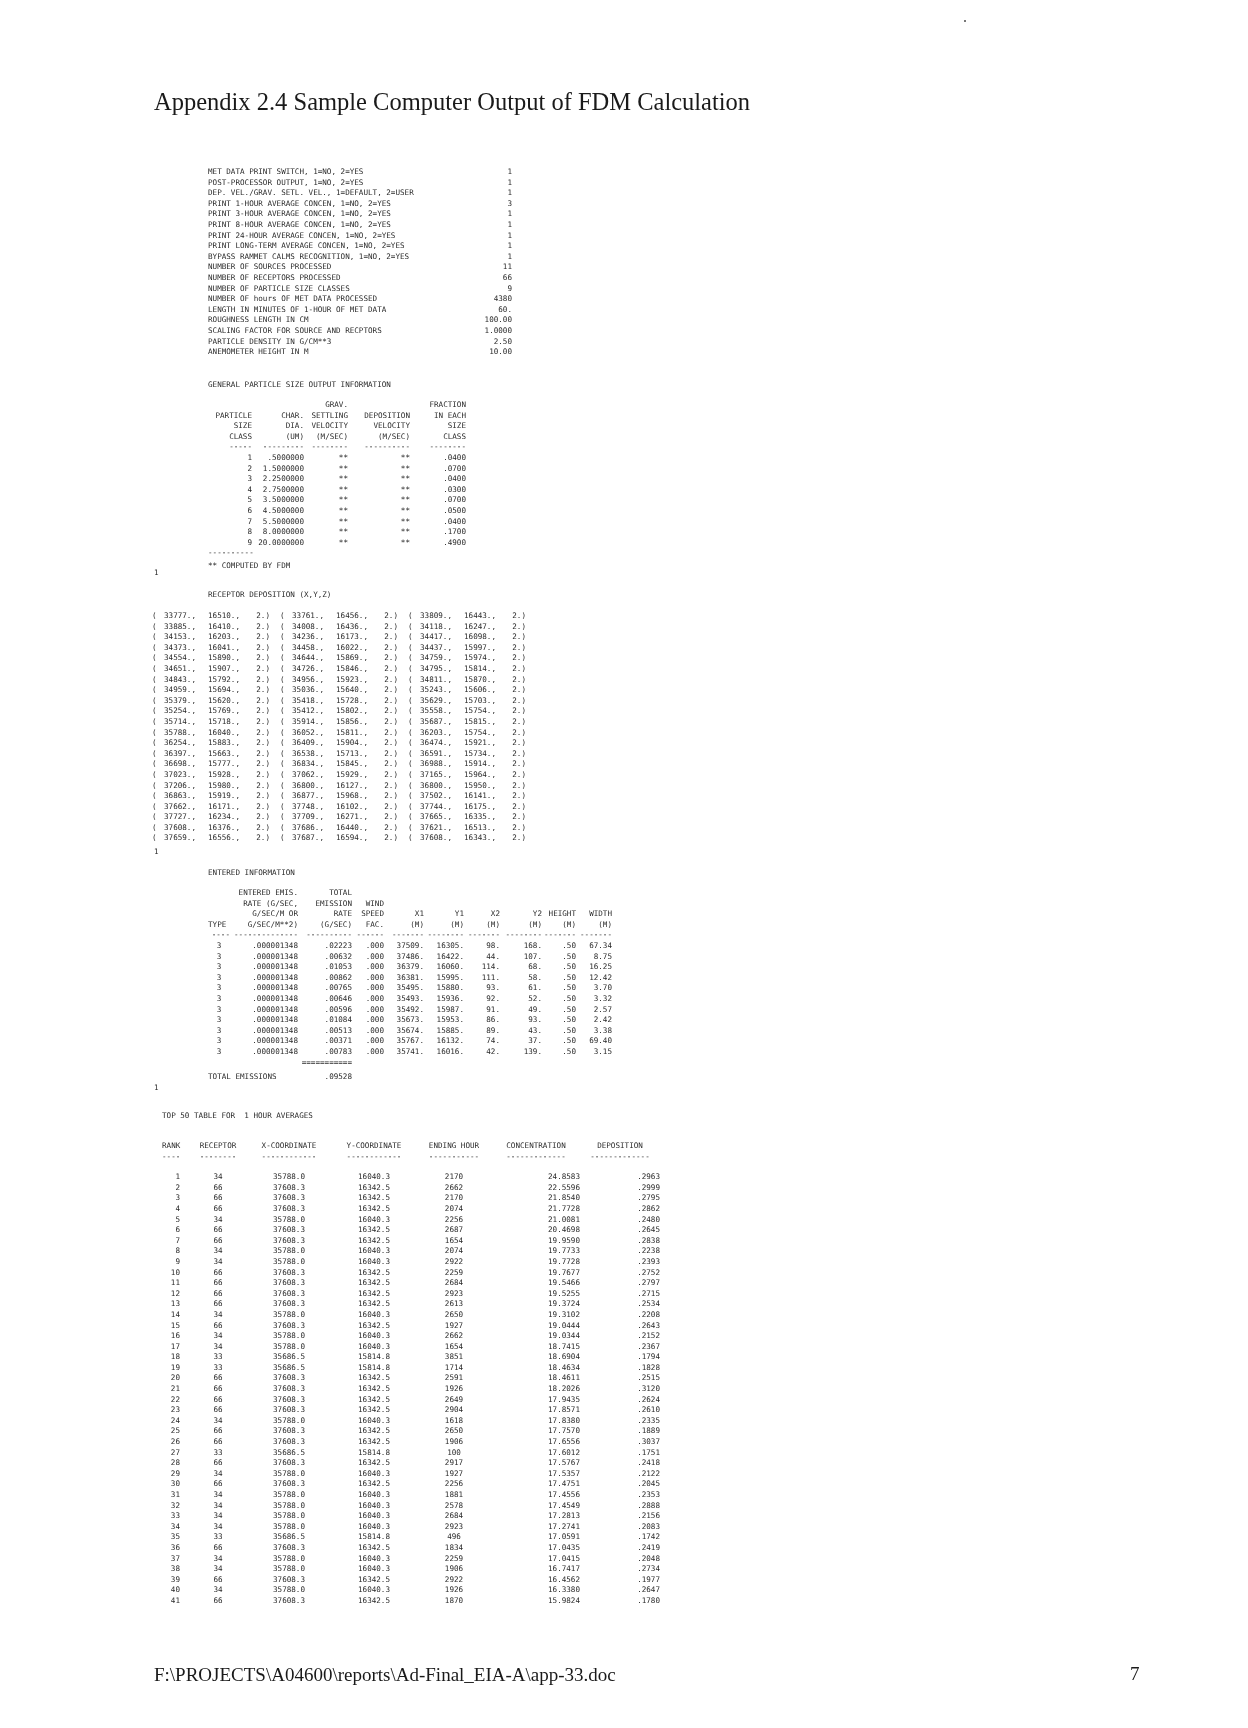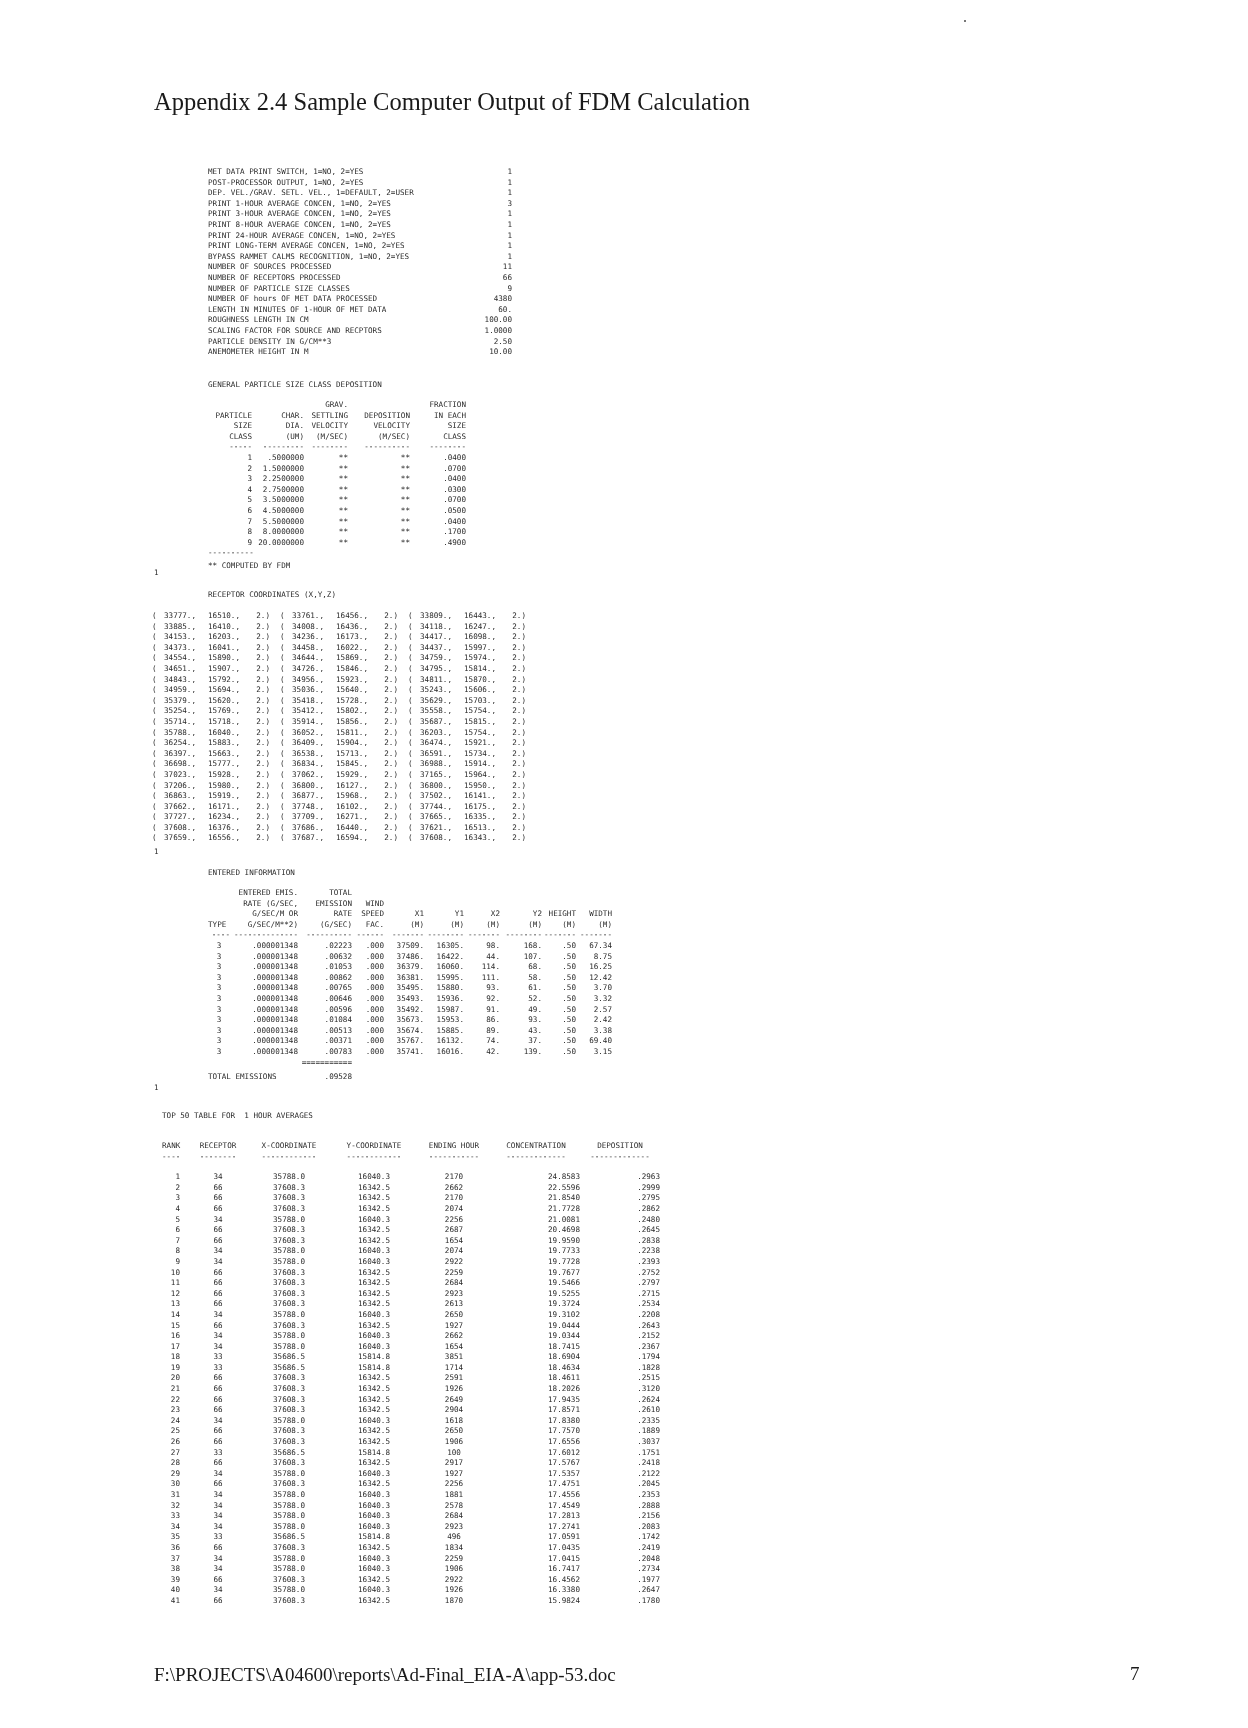--- a/index.html
+++ b/index.html
@@ -19,31 +19,31 @@
 </style>
 </head>
 <body>
 
 <div class="dot-mark"></div>
 
 <div class="page-title">Appendix 2.4  Sample Computer Output of FDM Calculation</div>
 
 <div class="blk mono" id="settings" style="left:208px; top:167px;"><div class="row"><span class="c l" style="width: 244px;">MET DATA PRINT SWITCH, 1=NO, 2=YES</span><span class="c r" style="width: 60px;">1</span></div><div class="row"><span class="c l" style="width: 244px;">POST-PROCESSOR OUTPUT, 1=NO, 2=YES</span><span class="c r" style="width: 60px;">1</span></div><div class="row"><span class="c l" style="width: 244px;">DEP. VEL./GRAV. SETL. VEL., 1=DEFAULT, 2=USER</span><span class="c r" style="width: 60px;">1</span></div><div class="row"><span class="c l" style="width: 244px;">PRINT 1-HOUR AVERAGE CONCEN, 1=NO, 2=YES</span><span class="c r" style="width: 60px;">3</span></div><div class="row"><span class="c l" style="width: 244px;">PRINT 3-HOUR AVERAGE CONCEN, 1=NO, 2=YES</span><span class="c r" style="width: 60px;">1</span></div><div class="row"><span class="c l" style="width: 244px;">PRINT 8-HOUR AVERAGE CONCEN, 1=NO, 2=YES</span><span class="c r" style="width: 60px;">1</span></div><div class="row"><span class="c l" style="width: 244px;">PRINT 24-HOUR AVERAGE CONCEN, 1=NO, 2=YES</span><span class="c r" style="width: 60px;">1</span></div><div class="row"><span class="c l" style="width: 244px;">PRINT LONG-TERM AVERAGE CONCEN, 1=NO, 2=YES</span><span class="c r" style="width: 60px;">1</span></div><div class="row"><span class="c l" style="width: 244px;">BYPASS RAMMET CALMS RECOGNITION, 1=NO, 2=YES</span><span class="c r" style="width: 60px;">1</span></div><div class="row"><span class="c l" style="width: 244px;">NUMBER OF SOURCES PROCESSED</span><span class="c r" style="width: 60px;">11</span></div><div class="row"><span class="c l" style="width: 244px;">NUMBER OF RECEPTORS PROCESSED</span><span class="c r" style="width: 60px;">66</span></div><div class="row"><span class="c l" style="width: 244px;">NUMBER OF PARTICLE SIZE CLASSES</span><span class="c r" style="width: 60px;">9</span></div><div class="row"><span class="c l" style="width: 244px;">NUMBER OF hours OF MET DATA PROCESSED</span><span class="c r" style="width: 60px;">4380</span></div><div class="row"><span class="c l" style="width: 244px;">LENGTH IN MINUTES OF 1-HOUR OF MET DATA</span><span class="c r" style="width: 60px;">60.</span></div><div class="row"><span class="c l" style="width: 244px;">ROUGHNESS LENGTH IN CM</span><span class="c r" style="width: 60px;">100.00</span></div><div class="row"><span class="c l" style="width: 244px;">SCALING FACTOR FOR SOURCE AND RECPTORS</span><span class="c r" style="width: 60px;">1.0000</span></div><div class="row"><span class="c l" style="width: 244px;">PARTICLE DENSITY IN G/CM**3</span><span class="c r" style="width: 60px;">2.50</span></div><div class="row"><span class="c l" style="width: 244px;">ANEMOMETER HEIGHT IN M</span><span class="c r" style="width: 60px;">10.00</span></div></div>
 
-<div class="blk mono" style="left:208px; top:380px;">GENERAL PARTICLE SIZE CLASS DEPOSITION</div>
+<div class="blk mono" style="left:208px; top:380px;">GENERAL PARTICLE SIZE OUTPUT INFORMATION</div>
 <div class="blk mono" id="particle" style="left:208px; top:400px;"><div class="row"><span class="c r" style="width: 44px;"></span><span class="c r" style="width: 52px;"></span><span class="c r" style="width: 44px;">GRAV.</span><span class="c r" style="width: 62px;"></span><span class="c r" style="width: 56px;">FRACTION</span></div><div class="row"><span class="c r" style="width: 44px;">PARTICLE</span><span class="c r" style="width: 52px;">CHAR.</span><span class="c r" style="width: 44px;">SETTLING</span><span class="c r" style="width: 62px;">DEPOSITION</span><span class="c r" style="width: 56px;">IN EACH</span></div><div class="row"><span class="c r" style="width: 44px;">SIZE</span><span class="c r" style="width: 52px;">DIA.</span><span class="c r" style="width: 44px;">VELOCITY</span><span class="c r" style="width: 62px;">VELOCITY</span><span class="c r" style="width: 56px;">SIZE</span></div><div class="row"><span class="c r" style="width: 44px;">CLASS</span><span class="c r" style="width: 52px;">(UM)</span><span class="c r" style="width: 44px;">(M/SEC)</span><span class="c r" style="width: 62px;">(M/SEC)</span><span class="c r" style="width: 56px;">CLASS</span></div><div class="row"><span class="c r" style="width: 44px;">-----</span><span class="c r" style="width: 52px;">---------</span><span class="c r" style="width: 44px;">--------</span><span class="c r" style="width: 62px;">----------</span><span class="c r" style="width: 56px;">--------</span></div><div class="row"><span class="c r" style="width: 44px;">1</span><span class="c r" style="width: 52px;">.5000000</span><span class="c r" style="width: 44px;">**</span><span class="c r" style="width: 62px;">**</span><span class="c r" style="width: 56px;">.0400</span></div><div class="row"><span class="c r" style="width: 44px;">2</span><span class="c r" style="width: 52px;">1.5000000</span><span class="c r" style="width: 44px;">**</span><span class="c r" style="width: 62px;">**</span><span class="c r" style="width: 56px;">.0700</span></div><div class="row"><span class="c r" style="width: 44px;">3</span><span class="c r" style="width: 52px;">2.2500000</span><span class="c r" style="width: 44px;">**</span><span class="c r" style="width: 62px;">**</span><span class="c r" style="width: 56px;">.0400</span></div><div class="row"><span class="c r" style="width: 44px;">4</span><span class="c r" style="width: 52px;">2.7500000</span><span class="c r" style="width: 44px;">**</span><span class="c r" style="width: 62px;">**</span><span class="c r" style="width: 56px;">.0300</span></div><div class="row"><span class="c r" style="width: 44px;">5</span><span class="c r" style="width: 52px;">3.5000000</span><span class="c r" style="width: 44px;">**</span><span class="c r" style="width: 62px;">**</span><span class="c r" style="width: 56px;">.0700</span></div><div class="row"><span class="c r" style="width: 44px;">6</span><span class="c r" style="width: 52px;">4.5000000</span><span class="c r" style="width: 44px;">**</span><span class="c r" style="width: 62px;">**</span><span class="c r" style="width: 56px;">.0500</span></div><div class="row"><span class="c r" style="width: 44px;">7</span><span class="c r" style="width: 52px;">5.5000000</span><span class="c r" style="width: 44px;">**</span><span class="c r" style="width: 62px;">**</span><span class="c r" style="width: 56px;">.0400</span></div><div class="row"><span class="c r" style="width: 44px;">8</span><span class="c r" style="width: 52px;">8.0000000</span><span class="c r" style="width: 44px;">**</span><span class="c r" style="width: 62px;">**</span><span class="c r" style="width: 56px;">.1700</span></div><div class="row"><span class="c r" style="width: 44px;">9</span><span class="c r" style="width: 52px;">20.0000000</span><span class="c r" style="width: 44px;">**</span><span class="c r" style="width: 62px;">**</span><span class="c r" style="width: 56px;">.4900</span></div><div>----------</div><div style="margin-top: 2px;">** COMPUTED BY FDM</div></div>
 
 <div class="side-one" style="left:154px; top:568px;">1</div>
 
-<div class="blk mono" style="left:208px; top:590px;">RECEPTOR COORDINATES (X,Y,Z)</div>
+<div class="blk mono" style="left:208px; top:590px;">RECEPTOR DEPOSITION (X,Y,Z)</div>
 <div class="blk mono" id="receptors" style="left:152px; top:611px;"><div class="row"><span class="c l" style="width: 8px;">(</span><span class="c r" style="width: 36px;">33777.,</span><span class="c r" style="width: 44px;">16510.,</span><span class="c r" style="width: 30px; margin-right: 10px;">2.)</span><span class="c l" style="width: 8px;">(</span><span class="c r" style="width: 36px;">33761.,</span><span class="c r" style="width: 44px;">16456.,</span><span class="c r" style="width: 30px; margin-right: 10px;">2.)</span><span class="c l" style="width: 8px;">(</span><span class="c r" style="width: 36px;">33809.,</span><span class="c r" style="width: 44px;">16443.,</span><span class="c r" style="width: 30px; margin-right: 10px;">2.)</span></div><div class="row"><span class="c l" style="width: 8px;">(</span><span class="c r" style="width: 36px;">33885.,</span><span class="c r" style="width: 44px;">16410.,</span><span class="c r" style="width: 30px; margin-right: 10px;">2.)</span><span class="c l" style="width: 8px;">(</span><span class="c r" style="width: 36px;">34008.,</span><span class="c r" style="width: 44px;">16436.,</span><span class="c r" style="width: 30px; margin-right: 10px;">2.)</span><span class="c l" style="width: 8px;">(</span><span class="c r" style="width: 36px;">34118.,</span><span class="c r" style="width: 44px;">16247.,</span><span class="c r" style="width: 30px; margin-right: 10px;">2.)</span></div><div class="row"><span class="c l" style="width: 8px;">(</span><span class="c r" style="width: 36px;">34153.,</span><span class="c r" style="width: 44px;">16203.,</span><span class="c r" style="width: 30px; margin-right: 10px;">2.)</span><span class="c l" style="width: 8px;">(</span><span class="c r" style="width: 36px;">34236.,</span><span class="c r" style="width: 44px;">16173.,</span><span class="c r" style="width: 30px; margin-right: 10px;">2.)</span><span class="c l" style="width: 8px;">(</span><span class="c r" style="width: 36px;">34417.,</span><span class="c r" style="width: 44px;">16098.,</span><span class="c r" style="width: 30px; margin-right: 10px;">2.)</span></div><div class="row"><span class="c l" style="width: 8px;">(</span><span class="c r" style="width: 36px;">34373.,</span><span class="c r" style="width: 44px;">16041.,</span><span class="c r" style="width: 30px; margin-right: 10px;">2.)</span><span class="c l" style="width: 8px;">(</span><span class="c r" style="width: 36px;">34458.,</span><span class="c r" style="width: 44px;">16022.,</span><span class="c r" style="width: 30px; margin-right: 10px;">2.)</span><span class="c l" style="width: 8px;">(</span><span class="c r" style="width: 36px;">34437.,</span><span class="c r" style="width: 44px;">15997.,</span><span class="c r" style="width: 30px; margin-right: 10px;">2.)</span></div><div class="row"><span class="c l" style="width: 8px;">(</span><span class="c r" style="width: 36px;">34554.,</span><span class="c r" style="width: 44px;">15890.,</span><span class="c r" style="width: 30px; margin-right: 10px;">2.)</span><span class="c l" style="width: 8px;">(</span><span class="c r" style="width: 36px;">34644.,</span><span class="c r" style="width: 44px;">15869.,</span><span class="c r" style="width: 30px; margin-right: 10px;">2.)</span><span class="c l" style="width: 8px;">(</span><span class="c r" style="width: 36px;">34759.,</span><span class="c r" style="width: 44px;">15974.,</span><span class="c r" style="width: 30px; margin-right: 10px;">2.)</span></div><div class="row"><span class="c l" style="width: 8px;">(</span><span class="c r" style="width: 36px;">34651.,</span><span class="c r" style="width: 44px;">15907.,</span><span class="c r" style="width: 30px; margin-right: 10px;">2.)</span><span class="c l" style="width: 8px;">(</span><span class="c r" style="width: 36px;">34726.,</span><span class="c r" style="width: 44px;">15846.,</span><span class="c r" style="width: 30px; margin-right: 10px;">2.)</span><span class="c l" style="width: 8px;">(</span><span class="c r" style="width: 36px;">34795.,</span><span class="c r" style="width: 44px;">15814.,</span><span class="c r" style="width: 30px; margin-right: 10px;">2.)</span></div><div class="row"><span class="c l" style="width: 8px;">(</span><span class="c r" style="width: 36px;">34843.,</span><span class="c r" style="width: 44px;">15792.,</span><span class="c r" style="width: 30px; margin-right: 10px;">2.)</span><span class="c l" style="width: 8px;">(</span><span class="c r" style="width: 36px;">34956.,</span><span class="c r" style="width: 44px;">15923.,</span><span class="c r" style="width: 30px; margin-right: 10px;">2.)</span><span class="c l" style="width: 8px;">(</span><span class="c r" style="width: 36px;">34811.,</span><span class="c r" style="width: 44px;">15870.,</span><span class="c r" style="width: 30px; margin-right: 10px;">2.)</span></div><div class="row"><span class="c l" style="width: 8px;">(</span><span class="c r" style="width: 36px;">34959.,</span><span class="c r" style="width: 44px;">15694.,</span><span class="c r" style="width: 30px; margin-right: 10px;">2.)</span><span class="c l" style="width: 8px;">(</span><span class="c r" style="width: 36px;">35036.,</span><span class="c r" style="width: 44px;">15640.,</span><span class="c r" style="width: 30px; margin-right: 10px;">2.)</span><span class="c l" style="width: 8px;">(</span><span class="c r" style="width: 36px;">35243.,</span><span class="c r" style="width: 44px;">15606.,</span><span class="c r" style="width: 30px; margin-right: 10px;">2.)</span></div><div class="row"><span class="c l" style="width: 8px;">(</span><span class="c r" style="width: 36px;">35379.,</span><span class="c r" style="width: 44px;">15620.,</span><span class="c r" style="width: 30px; margin-right: 10px;">2.)</span><span class="c l" style="width: 8px;">(</span><span class="c r" style="width: 36px;">35418.,</span><span class="c r" style="width: 44px;">15728.,</span><span class="c r" style="width: 30px; margin-right: 10px;">2.)</span><span class="c l" style="width: 8px;">(</span><span class="c r" style="width: 36px;">35629.,</span><span class="c r" style="width: 44px;">15703.,</span><span class="c r" style="width: 30px; margin-right: 10px;">2.)</span></div><div class="row"><span class="c l" style="width: 8px;">(</span><span class="c r" style="width: 36px;">35254.,</span><span class="c r" style="width: 44px;">15769.,</span><span class="c r" style="width: 30px; margin-right: 10px;">2.)</span><span class="c l" style="width: 8px;">(</span><span class="c r" style="width: 36px;">35412.,</span><span class="c r" style="width: 44px;">15802.,</span><span class="c r" style="width: 30px; margin-right: 10px;">2.)</span><span class="c l" style="width: 8px;">(</span><span class="c r" style="width: 36px;">35558.,</span><span class="c r" style="width: 44px;">15754.,</span><span class="c r" style="width: 30px; margin-right: 10px;">2.)</span></div><div class="row"><span class="c l" style="width: 8px;">(</span><span class="c r" style="width: 36px;">35714.,</span><span class="c r" style="width: 44px;">15718.,</span><span class="c r" style="width: 30px; margin-right: 10px;">2.)</span><span class="c l" style="width: 8px;">(</span><span class="c r" style="width: 36px;">35914.,</span><span class="c r" style="width: 44px;">15856.,</span><span class="c r" style="width: 30px; margin-right: 10px;">2.)</span><span class="c l" style="width: 8px;">(</span><span class="c r" style="width: 36px;">35687.,</span><span class="c r" style="width: 44px;">15815.,</span><span class="c r" style="width: 30px; margin-right: 10px;">2.)</span></div><div class="row"><span class="c l" style="width: 8px;">(</span><span class="c r" style="width: 36px;">35788.,</span><span class="c r" style="width: 44px;">16040.,</span><span class="c r" style="width: 30px; margin-right: 10px;">2.)</span><span class="c l" style="width: 8px;">(</span><span class="c r" style="width: 36px;">36052.,</span><span class="c r" style="width: 44px;">15811.,</span><span class="c r" style="width: 30px; margin-right: 10px;">2.)</span><span class="c l" style="width: 8px;">(</span><span class="c r" style="width: 36px;">36203.,</span><span class="c r" style="width: 44px;">15754.,</span><span class="c r" style="width: 30px; margin-right: 10px;">2.)</span></div><div class="row"><span class="c l" style="width: 8px;">(</span><span class="c r" style="width: 36px;">36254.,</span><span class="c r" style="width: 44px;">15883.,</span><span class="c r" style="width: 30px; margin-right: 10px;">2.)</span><span class="c l" style="width: 8px;">(</span><span class="c r" style="width: 36px;">36409.,</span><span class="c r" style="width: 44px;">15904.,</span><span class="c r" style="width: 30px; margin-right: 10px;">2.)</span><span class="c l" style="width: 8px;">(</span><span class="c r" style="width: 36px;">36474.,</span><span class="c r" style="width: 44px;">15921.,</span><span class="c r" style="width: 30px; margin-right: 10px;">2.)</span></div><div class="row"><span class="c l" style="width: 8px;">(</span><span class="c r" style="width: 36px;">36397.,</span><span class="c r" style="width: 44px;">15663.,</span><span class="c r" style="width: 30px; margin-right: 10px;">2.)</span><span class="c l" style="width: 8px;">(</span><span class="c r" style="width: 36px;">36538.,</span><span class="c r" style="width: 44px;">15713.,</span><span class="c r" style="width: 30px; margin-right: 10px;">2.)</span><span class="c l" style="width: 8px;">(</span><span class="c r" style="width: 36px;">36591.,</span><span class="c r" style="width: 44px;">15734.,</span><span class="c r" style="width: 30px; margin-right: 10px;">2.)</span></div><div class="row"><span class="c l" style="width: 8px;">(</span><span class="c r" style="width: 36px;">36698.,</span><span class="c r" style="width: 44px;">15777.,</span><span class="c r" style="width: 30px; margin-right: 10px;">2.)</span><span class="c l" style="width: 8px;">(</span><span class="c r" style="width: 36px;">36834.,</span><span class="c r" style="width: 44px;">15845.,</span><span class="c r" style="width: 30px; margin-right: 10px;">2.)</span><span class="c l" style="width: 8px;">(</span><span class="c r" style="width: 36px;">36988.,</span><span class="c r" style="width: 44px;">15914.,</span><span class="c r" style="width: 30px; margin-right: 10px;">2.)</span></div><div class="row"><span class="c l" style="width: 8px;">(</span><span class="c r" style="width: 36px;">37023.,</span><span class="c r" style="width: 44px;">15928.,</span><span class="c r" style="width: 30px; margin-right: 10px;">2.)</span><span class="c l" style="width: 8px;">(</span><span class="c r" style="width: 36px;">37062.,</span><span class="c r" style="width: 44px;">15929.,</span><span class="c r" style="width: 30px; margin-right: 10px;">2.)</span><span class="c l" style="width: 8px;">(</span><span class="c r" style="width: 36px;">37165.,</span><span class="c r" style="width: 44px;">15964.,</span><span class="c r" style="width: 30px; margin-right: 10px;">2.)</span></div><div class="row"><span class="c l" style="width: 8px;">(</span><span class="c r" style="width: 36px;">37206.,</span><span class="c r" style="width: 44px;">15980.,</span><span class="c r" style="width: 30px; margin-right: 10px;">2.)</span><span class="c l" style="width: 8px;">(</span><span class="c r" style="width: 36px;">36800.,</span><span class="c r" style="width: 44px;">16127.,</span><span class="c r" style="width: 30px; margin-right: 10px;">2.)</span><span class="c l" style="width: 8px;">(</span><span class="c r" style="width: 36px;">36800.,</span><span class="c r" style="width: 44px;">15950.,</span><span class="c r" style="width: 30px; margin-right: 10px;">2.)</span></div><div class="row"><span class="c l" style="width: 8px;">(</span><span class="c r" style="width: 36px;">36863.,</span><span class="c r" style="width: 44px;">15919.,</span><span class="c r" style="width: 30px; margin-right: 10px;">2.)</span><span class="c l" style="width: 8px;">(</span><span class="c r" style="width: 36px;">36877.,</span><span class="c r" style="width: 44px;">15968.,</span><span class="c r" style="width: 30px; margin-right: 10px;">2.)</span><span class="c l" style="width: 8px;">(</span><span class="c r" style="width: 36px;">37502.,</span><span class="c r" style="width: 44px;">16141.,</span><span class="c r" style="width: 30px; margin-right: 10px;">2.)</span></div><div class="row"><span class="c l" style="width: 8px;">(</span><span class="c r" style="width: 36px;">37662.,</span><span class="c r" style="width: 44px;">16171.,</span><span class="c r" style="width: 30px; margin-right: 10px;">2.)</span><span class="c l" style="width: 8px;">(</span><span class="c r" style="width: 36px;">37748.,</span><span class="c r" style="width: 44px;">16102.,</span><span class="c r" style="width: 30px; margin-right: 10px;">2.)</span><span class="c l" style="width: 8px;">(</span><span class="c r" style="width: 36px;">37744.,</span><span class="c r" style="width: 44px;">16175.,</span><span class="c r" style="width: 30px; margin-right: 10px;">2.)</span></div><div class="row"><span class="c l" style="width: 8px;">(</span><span class="c r" style="width: 36px;">37727.,</span><span class="c r" style="width: 44px;">16234.,</span><span class="c r" style="width: 30px; margin-right: 10px;">2.)</span><span class="c l" style="width: 8px;">(</span><span class="c r" style="width: 36px;">37709.,</span><span class="c r" style="width: 44px;">16271.,</span><span class="c r" style="width: 30px; margin-right: 10px;">2.)</span><span class="c l" style="width: 8px;">(</span><span class="c r" style="width: 36px;">37665.,</span><span class="c r" style="width: 44px;">16335.,</span><span class="c r" style="width: 30px; margin-right: 10px;">2.)</span></div><div class="row"><span class="c l" style="width: 8px;">(</span><span class="c r" style="width: 36px;">37608.,</span><span class="c r" style="width: 44px;">16376.,</span><span class="c r" style="width: 30px; margin-right: 10px;">2.)</span><span class="c l" style="width: 8px;">(</span><span class="c r" style="width: 36px;">37686.,</span><span class="c r" style="width: 44px;">16440.,</span><span class="c r" style="width: 30px; margin-right: 10px;">2.)</span><span class="c l" style="width: 8px;">(</span><span class="c r" style="width: 36px;">37621.,</span><span class="c r" style="width: 44px;">16513.,</span><span class="c r" style="width: 30px; margin-right: 10px;">2.)</span></div><div class="row"><span class="c l" style="width: 8px;">(</span><span class="c r" style="width: 36px;">37659.,</span><span class="c r" style="width: 44px;">16556.,</span><span class="c r" style="width: 30px; margin-right: 10px;">2.)</span><span class="c l" style="width: 8px;">(</span><span class="c r" style="width: 36px;">37687.,</span><span class="c r" style="width: 44px;">16594.,</span><span class="c r" style="width: 30px; margin-right: 10px;">2.)</span><span class="c l" style="width: 8px;">(</span><span class="c r" style="width: 36px;">37608.,</span><span class="c r" style="width: 44px;">16343.,</span><span class="c r" style="width: 30px; margin-right: 10px;">2.)</span></div></div>
 <div class="side-one" style="left:154px; top:847px;">1</div>
 
 <div class="blk mono" style="left:208px; top:868px;">ENTERED INFORMATION</div>
 <div class="blk mono" id="sources" style="left:208px; top:888px;"><div class="row"><span class="c r" style="width: 22px;"></span><span class="c r" style="width: 68px;">ENTERED EMIS.</span><span class="c r" style="width: 54px;">TOTAL</span><span class="c r" style="width: 32px;"></span><span class="c r" style="width: 40px;"></span><span class="c r" style="width: 40px;"></span><span class="c r" style="width: 36px;"></span><span class="c r" style="width: 42px;"></span><span class="c r" style="width: 34px;"></span><span class="c r" style="width: 36px;"></span></div><div class="row"><span class="c r" style="width: 22px;"></span><span class="c r" style="width: 68px;">RATE (G/SEC,</span><span class="c r" style="width: 54px;">EMISSION</span><span class="c r" style="width: 32px;">WIND</span><span class="c r" style="width: 40px;"></span><span class="c r" style="width: 40px;"></span><span class="c r" style="width: 36px;"></span><span class="c r" style="width: 42px;"></span><span class="c r" style="width: 34px;"></span><span class="c r" style="width: 36px;"></span></div><div class="row"><span class="c r" style="width: 22px;"></span><span class="c r" style="width: 68px;">G/SEC/M OR</span><span class="c r" style="width: 54px;">RATE</span><span class="c r" style="width: 32px;">SPEED</span><span class="c r" style="width: 40px;">X1</span><span class="c r" style="width: 40px;">Y1</span><span class="c r" style="width: 36px;">X2</span><span class="c r" style="width: 42px;">Y2</span><span class="c r" style="width: 34px;">HEIGHT</span><span class="c r" style="width: 36px;">WIDTH</span></div><div class="row"><span class="c l" style="width: 22px;">TYPE</span><span class="c r" style="width: 68px;">G/SEC/M**2)</span><span class="c r" style="width: 54px;">(G/SEC)</span><span class="c r" style="width: 32px;">FAC.</span><span class="c r" style="width: 40px;">(M)</span><span class="c r" style="width: 40px;">(M)</span><span class="c r" style="width: 36px;">(M)</span><span class="c r" style="width: 42px;">(M)</span><span class="c r" style="width: 34px;">(M)</span><span class="c r" style="width: 36px;">(M)</span></div><div class="row"><span class="c r" style="width: 22px;">----</span><span class="c r" style="width: 68px;">--------------</span><span class="c r" style="width: 54px;">----------</span><span class="c r" style="width: 32px;">------</span><span class="c r" style="width: 40px;">-------</span><span class="c r" style="width: 40px;">--------</span><span class="c r" style="width: 36px;">-------</span><span class="c r" style="width: 42px;">--------</span><span class="c r" style="width: 34px;">-------</span><span class="c r" style="width: 36px;">-------</span></div><div class="row"><span class="c ctr" style="width: 22px;">3</span><span class="c r" style="width: 68px;">.000001348</span><span class="c r" style="width: 54px;">.02223</span><span class="c r" style="width: 32px;">.000</span><span class="c r" style="width: 40px;">37509.</span><span class="c r" style="width: 40px;">16305.</span><span class="c r" style="width: 36px;">98.</span><span class="c r" style="width: 42px;">168.</span><span class="c r" style="width: 34px;">.50</span><span class="c r" style="width: 36px;">67.34</span></div><div class="row"><span class="c ctr" style="width: 22px;">3</span><span class="c r" style="width: 68px;">.000001348</span><span class="c r" style="width: 54px;">.00632</span><span class="c r" style="width: 32px;">.000</span><span class="c r" style="width: 40px;">37486.</span><span class="c r" style="width: 40px;">16422.</span><span class="c r" style="width: 36px;">44.</span><span class="c r" style="width: 42px;">107.</span><span class="c r" style="width: 34px;">.50</span><span class="c r" style="width: 36px;">8.75</span></div><div class="row"><span class="c ctr" style="width: 22px;">3</span><span class="c r" style="width: 68px;">.000001348</span><span class="c r" style="width: 54px;">.01053</span><span class="c r" style="width: 32px;">.000</span><span class="c r" style="width: 40px;">36379.</span><span class="c r" style="width: 40px;">16060.</span><span class="c r" style="width: 36px;">114.</span><span class="c r" style="width: 42px;">68.</span><span class="c r" style="width: 34px;">.50</span><span class="c r" style="width: 36px;">16.25</span></div><div class="row"><span class="c ctr" style="width: 22px;">3</span><span class="c r" style="width: 68px;">.000001348</span><span class="c r" style="width: 54px;">.00862</span><span class="c r" style="width: 32px;">.000</span><span class="c r" style="width: 40px;">36381.</span><span class="c r" style="width: 40px;">15995.</span><span class="c r" style="width: 36px;">111.</span><span class="c r" style="width: 42px;">58.</span><span class="c r" style="width: 34px;">.50</span><span class="c r" style="width: 36px;">12.42</span></div><div class="row"><span class="c ctr" style="width: 22px;">3</span><span class="c r" style="width: 68px;">.000001348</span><span class="c r" style="width: 54px;">.00765</span><span class="c r" style="width: 32px;">.000</span><span class="c r" style="width: 40px;">35495.</span><span class="c r" style="width: 40px;">15880.</span><span class="c r" style="width: 36px;">93.</span><span class="c r" style="width: 42px;">61.</span><span class="c r" style="width: 34px;">.50</span><span class="c r" style="width: 36px;">3.70</span></div><div class="row"><span class="c ctr" style="width: 22px;">3</span><span class="c r" style="width: 68px;">.000001348</span><span class="c r" style="width: 54px;">.00646</span><span class="c r" style="width: 32px;">.000</span><span class="c r" style="width: 40px;">35493.</span><span class="c r" style="width: 40px;">15936.</span><span class="c r" style="width: 36px;">92.</span><span class="c r" style="width: 42px;">52.</span><span class="c r" style="width: 34px;">.50</span><span class="c r" style="width: 36px;">3.32</span></div><div class="row"><span class="c ctr" style="width: 22px;">3</span><span class="c r" style="width: 68px;">.000001348</span><span class="c r" style="width: 54px;">.00596</span><span class="c r" style="width: 32px;">.000</span><span class="c r" style="width: 40px;">35492.</span><span class="c r" style="width: 40px;">15987.</span><span class="c r" style="width: 36px;">91.</span><span class="c r" style="width: 42px;">49.</span><span class="c r" style="width: 34px;">.50</span><span class="c r" style="width: 36px;">2.57</span></div><div class="row"><span class="c ctr" style="width: 22px;">3</span><span class="c r" style="width: 68px;">.000001348</span><span class="c r" style="width: 54px;">.01084</span><span class="c r" style="width: 32px;">.000</span><span class="c r" style="width: 40px;">35673.</span><span class="c r" style="width: 40px;">15953.</span><span class="c r" style="width: 36px;">86.</span><span class="c r" style="width: 42px;">93.</span><span class="c r" style="width: 34px;">.50</span><span class="c r" style="width: 36px;">2.42</span></div><div class="row"><span class="c ctr" style="width: 22px;">3</span><span class="c r" style="width: 68px;">.000001348</span><span class="c r" style="width: 54px;">.00513</span><span class="c r" style="width: 32px;">.000</span><span class="c r" style="width: 40px;">35674.</span><span class="c r" style="width: 40px;">15885.</span><span class="c r" style="width: 36px;">89.</span><span class="c r" style="width: 42px;">43.</span><span class="c r" style="width: 34px;">.50</span><span class="c r" style="width: 36px;">3.38</span></div><div class="row"><span class="c ctr" style="width: 22px;">3</span><span class="c r" style="width: 68px;">.000001348</span><span class="c r" style="width: 54px;">.00371</span><span class="c r" style="width: 32px;">.000</span><span class="c r" style="width: 40px;">35767.</span><span class="c r" style="width: 40px;">16132.</span><span class="c r" style="width: 36px;">74.</span><span class="c r" style="width: 42px;">37.</span><span class="c r" style="width: 34px;">.50</span><span class="c r" style="width: 36px;">69.40</span></div><div class="row"><span class="c ctr" style="width: 22px;">3</span><span class="c r" style="width: 68px;">.000001348</span><span class="c r" style="width: 54px;">.00783</span><span class="c r" style="width: 32px;">.000</span><span class="c r" style="width: 40px;">35741.</span><span class="c r" style="width: 40px;">16016.</span><span class="c r" style="width: 36px;">42.</span><span class="c r" style="width: 42px;">139.</span><span class="c r" style="width: 34px;">.50</span><span class="c r" style="width: 36px;">3.15</span></div><div class="row"><span class="c" style="width: 90px;"></span><span class="c r" style="width: 54px;">===========</span></div><div class="row" style="margin-top: 4px;"><span class="c l" style="width: 90px;">TOTAL EMISSIONS</span><span class="c r" style="width: 54px;">.09528</span></div></div>
 
 <div class="side-one" style="left:154px; top:1083px;">1</div>
 
 <div class="blk mono" style="left:162px; top:1111px;">TOP 50 TABLE FOR  1 HOUR AVERAGES</div>
 <div class="blk mono" id="top50" style="left:162px; top:1141px;"><div class="row"><span class="c l" style="width: 28px;">RANK</span><span class="c ctr" style="width: 56px;">RECEPTOR</span><span class="c ctr" style="width: 86px;">X-COORDINATE</span><span class="c ctr" style="width: 84px;">Y-COORDINATE</span><span class="c ctr" style="width: 76px;">ENDING HOUR</span><span class="c ctr" style="width: 88px;">CONCENTRATION</span><span class="c ctr" style="width: 80px;">DEPOSITION</span></div><div class="row"><span class="c l" style="width: 28px;">----</span><span class="c ctr" style="width: 56px;">--------</span><span class="c ctr" style="width: 86px;">------------</span><span class="c ctr" style="width: 84px;">------------</span><span class="c ctr" style="width: 76px;">-----------</span><span class="c ctr" style="width: 88px;">-------------</span><span class="c ctr" style="width: 80px;">-------------</span></div><div style="height: 10px;"></div><div class="row"><span class="c ctr" style="width: 18px; text-align: right; margin-right: 10px;">1</span><span class="c ctr" style="width: 56px;">34</span><span class="c ctr" style="width: 86px;">35788.0</span><span class="c ctr" style="width: 84px;">16040.3</span><span class="c ctr" style="width: 76px;">2170</span><span class="c r" style="width: 88px;">24.8583</span><span class="c r" style="width: 80px;">.2963</span></div><div class="row"><span class="c ctr" style="width: 18px; text-align: right; margin-right: 10px;">2</span><span class="c ctr" style="width: 56px;">66</span><span class="c ctr" style="width: 86px;">37608.3</span><span class="c ctr" style="width: 84px;">16342.5</span><span class="c ctr" style="width: 76px;">2662</span><span class="c r" style="width: 88px;">22.5596</span><span class="c r" style="width: 80px;">.2999</span></div><div class="row"><span class="c ctr" style="width: 18px; text-align: right; margin-right: 10px;">3</span><span class="c ctr" style="width: 56px;">66</span><span class="c ctr" style="width: 86px;">37608.3</span><span class="c ctr" style="width: 84px;">16342.5</span><span class="c ctr" style="width: 76px;">2170</span><span class="c r" style="width: 88px;">21.8540</span><span class="c r" style="width: 80px;">.2795</span></div><div class="row"><span class="c ctr" style="width: 18px; text-align: right; margin-right: 10px;">4</span><span class="c ctr" style="width: 56px;">66</span><span class="c ctr" style="width: 86px;">37608.3</span><span class="c ctr" style="width: 84px;">16342.5</span><span class="c ctr" style="width: 76px;">2074</span><span class="c r" style="width: 88px;">21.7728</span><span class="c r" style="width: 80px;">.2862</span></div><div class="row"><span class="c ctr" style="width: 18px; text-align: right; margin-right: 10px;">5</span><span class="c ctr" style="width: 56px;">34</span><span class="c ctr" style="width: 86px;">35788.0</span><span class="c ctr" style="width: 84px;">16040.3</span><span class="c ctr" style="width: 76px;">2256</span><span class="c r" style="width: 88px;">21.0081</span><span class="c r" style="width: 80px;">.2480</span></div><div class="row"><span class="c ctr" style="width: 18px; text-align: right; margin-right: 10px;">6</span><span class="c ctr" style="width: 56px;">66</span><span class="c ctr" style="width: 86px;">37608.3</span><span class="c ctr" style="width: 84px;">16342.5</span><span class="c ctr" style="width: 76px;">2687</span><span class="c r" style="width: 88px;">20.4698</span><span class="c r" style="width: 80px;">.2645</span></div><div class="row"><span class="c ctr" style="width: 18px; text-align: right; margin-right: 10px;">7</span><span class="c ctr" style="width: 56px;">66</span><span class="c ctr" style="width: 86px;">37608.3</span><span class="c ctr" style="width: 84px;">16342.5</span><span class="c ctr" style="width: 76px;">1654</span><span class="c r" style="width: 88px;">19.9590</span><span class="c r" style="width: 80px;">.2838</span></div><div class="row"><span class="c ctr" style="width: 18px; text-align: right; margin-right: 10px;">8</span><span class="c ctr" style="width: 56px;">34</span><span class="c ctr" style="width: 86px;">35788.0</span><span class="c ctr" style="width: 84px;">16040.3</span><span class="c ctr" style="width: 76px;">2074</span><span class="c r" style="width: 88px;">19.7733</span><span class="c r" style="width: 80px;">.2238</span></div><div class="row"><span class="c ctr" style="width: 18px; text-align: right; margin-right: 10px;">9</span><span class="c ctr" style="width: 56px;">34</span><span class="c ctr" style="width: 86px;">35788.0</span><span class="c ctr" style="width: 84px;">16040.3</span><span class="c ctr" style="width: 76px;">2922</span><span class="c r" style="width: 88px;">19.7728</span><span class="c r" style="width: 80px;">.2393</span></div><div class="row"><span class="c ctr" style="width: 18px; text-align: right; margin-right: 10px;">10</span><span class="c ctr" style="width: 56px;">66</span><span class="c ctr" style="width: 86px;">37608.3</span><span class="c ctr" style="width: 84px;">16342.5</span><span class="c ctr" style="width: 76px;">2259</span><span class="c r" style="width: 88px;">19.7677</span><span class="c r" style="width: 80px;">.2752</span></div><div class="row"><span class="c ctr" style="width: 18px; text-align: right; margin-right: 10px;">11</span><span class="c ctr" style="width: 56px;">66</span><span class="c ctr" style="width: 86px;">37608.3</span><span class="c ctr" style="width: 84px;">16342.5</span><span class="c ctr" style="width: 76px;">2684</span><span class="c r" style="width: 88px;">19.5466</span><span class="c r" style="width: 80px;">.2797</span></div><div class="row"><span class="c ctr" style="width: 18px; text-align: right; margin-right: 10px;">12</span><span class="c ctr" style="width: 56px;">66</span><span class="c ctr" style="width: 86px;">37608.3</span><span class="c ctr" style="width: 84px;">16342.5</span><span class="c ctr" style="width: 76px;">2923</span><span class="c r" style="width: 88px;">19.5255</span><span class="c r" style="width: 80px;">.2715</span></div><div class="row"><span class="c ctr" style="width: 18px; text-align: right; margin-right: 10px;">13</span><span class="c ctr" style="width: 56px;">66</span><span class="c ctr" style="width: 86px;">37608.3</span><span class="c ctr" style="width: 84px;">16342.5</span><span class="c ctr" style="width: 76px;">2613</span><span class="c r" style="width: 88px;">19.3724</span><span class="c r" style="width: 80px;">.2534</span></div><div class="row"><span class="c ctr" style="width: 18px; text-align: right; margin-right: 10px;">14</span><span class="c ctr" style="width: 56px;">34</span><span class="c ctr" style="width: 86px;">35788.0</span><span class="c ctr" style="width: 84px;">16040.3</span><span class="c ctr" style="width: 76px;">2650</span><span class="c r" style="width: 88px;">19.3102</span><span class="c r" style="width: 80px;">.2208</span></div><div class="row"><span class="c ctr" style="width: 18px; text-align: right; margin-right: 10px;">15</span><span class="c ctr" style="width: 56px;">66</span><span class="c ctr" style="width: 86px;">37608.3</span><span class="c ctr" style="width: 84px;">16342.5</span><span class="c ctr" style="width: 76px;">1927</span><span class="c r" style="width: 88px;">19.0444</span><span class="c r" style="width: 80px;">.2643</span></div><div class="row"><span class="c ctr" style="width: 18px; text-align: right; margin-right: 10px;">16</span><span class="c ctr" style="width: 56px;">34</span><span class="c ctr" style="width: 86px;">35788.0</span><span class="c ctr" style="width: 84px;">16040.3</span><span class="c ctr" style="width: 76px;">2662</span><span class="c r" style="width: 88px;">19.0344</span><span class="c r" style="width: 80px;">.2152</span></div><div class="row"><span class="c ctr" style="width: 18px; text-align: right; margin-right: 10px;">17</span><span class="c ctr" style="width: 56px;">34</span><span class="c ctr" style="width: 86px;">35788.0</span><span class="c ctr" style="width: 84px;">16040.3</span><span class="c ctr" style="width: 76px;">1654</span><span class="c r" style="width: 88px;">18.7415</span><span class="c r" style="width: 80px;">.2367</span></div><div class="row"><span class="c ctr" style="width: 18px; text-align: right; margin-right: 10px;">18</span><span class="c ctr" style="width: 56px;">33</span><span class="c ctr" style="width: 86px;">35686.5</span><span class="c ctr" style="width: 84px;">15814.8</span><span class="c ctr" style="width: 76px;">3851</span><span class="c r" style="width: 88px;">18.6904</span><span class="c r" style="width: 80px;">.1794</span></div><div class="row"><span class="c ctr" style="width: 18px; text-align: right; margin-right: 10px;">19</span><span class="c ctr" style="width: 56px;">33</span><span class="c ctr" style="width: 86px;">35686.5</span><span class="c ctr" style="width: 84px;">15814.8</span><span class="c ctr" style="width: 76px;">1714</span><span class="c r" style="width: 88px;">18.4634</span><span class="c r" style="width: 80px;">.1828</span></div><div class="row"><span class="c ctr" style="width: 18px; text-align: right; margin-right: 10px;">20</span><span class="c ctr" style="width: 56px;">66</span><span class="c ctr" style="width: 86px;">37608.3</span><span class="c ctr" style="width: 84px;">16342.5</span><span class="c ctr" style="width: 76px;">2591</span><span class="c r" style="width: 88px;">18.4611</span><span class="c r" style="width: 80px;">.2515</span></div><div class="row"><span class="c ctr" style="width: 18px; text-align: right; margin-right: 10px;">21</span><span class="c ctr" style="width: 56px;">66</span><span class="c ctr" style="width: 86px;">37608.3</span><span class="c ctr" style="width: 84px;">16342.5</span><span class="c ctr" style="width: 76px;">1926</span><span class="c r" style="width: 88px;">18.2026</span><span class="c r" style="width: 80px;">.3120</span></div><div class="row"><span class="c ctr" style="width: 18px; text-align: right; margin-right: 10px;">22</span><span class="c ctr" style="width: 56px;">66</span><span class="c ctr" style="width: 86px;">37608.3</span><span class="c ctr" style="width: 84px;">16342.5</span><span class="c ctr" style="width: 76px;">2649</span><span class="c r" style="width: 88px;">17.9435</span><span class="c r" style="width: 80px;">.2624</span></div><div class="row"><span class="c ctr" style="width: 18px; text-align: right; margin-right: 10px;">23</span><span class="c ctr" style="width: 56px;">66</span><span class="c ctr" style="width: 86px;">37608.3</span><span class="c ctr" style="width: 84px;">16342.5</span><span class="c ctr" style="width: 76px;">2904</span><span class="c r" style="width: 88px;">17.8571</span><span class="c r" style="width: 80px;">.2610</span></div><div class="row"><span class="c ctr" style="width: 18px; text-align: right; margin-right: 10px;">24</span><span class="c ctr" style="width: 56px;">34</span><span class="c ctr" style="width: 86px;">35788.0</span><span class="c ctr" style="width: 84px;">16040.3</span><span class="c ctr" style="width: 76px;">1618</span><span class="c r" style="width: 88px;">17.8380</span><span class="c r" style="width: 80px;">.2335</span></div><div class="row"><span class="c ctr" style="width: 18px; text-align: right; margin-right: 10px;">25</span><span class="c ctr" style="width: 56px;">66</span><span class="c ctr" style="width: 86px;">37608.3</span><span class="c ctr" style="width: 84px;">16342.5</span><span class="c ctr" style="width: 76px;">2650</span><span class="c r" style="width: 88px;">17.7570</span><span class="c r" style="width: 80px;">.1889</span></div><div class="row"><span class="c ctr" style="width: 18px; text-align: right; margin-right: 10px;">26</span><span class="c ctr" style="width: 56px;">66</span><span class="c ctr" style="width: 86px;">37608.3</span><span class="c ctr" style="width: 84px;">16342.5</span><span class="c ctr" style="width: 76px;">1906</span><span class="c r" style="width: 88px;">17.6556</span><span class="c r" style="width: 80px;">.3037</span></div><div class="row"><span class="c ctr" style="width: 18px; text-align: right; margin-right: 10px;">27</span><span class="c ctr" style="width: 56px;">33</span><span class="c ctr" style="width: 86px;">35686.5</span><span class="c ctr" style="width: 84px;">15814.8</span><span class="c ctr" style="width: 76px;">100</span><span class="c r" style="width: 88px;">17.6012</span><span class="c r" style="width: 80px;">.1751</span></div><div class="row"><span class="c ctr" style="width: 18px; text-align: right; margin-right: 10px;">28</span><span class="c ctr" style="width: 56px;">66</span><span class="c ctr" style="width: 86px;">37608.3</span><span class="c ctr" style="width: 84px;">16342.5</span><span class="c ctr" style="width: 76px;">2917</span><span class="c r" style="width: 88px;">17.5767</span><span class="c r" style="width: 80px;">.2418</span></div><div class="row"><span class="c ctr" style="width: 18px; text-align: right; margin-right: 10px;">29</span><span class="c ctr" style="width: 56px;">34</span><span class="c ctr" style="width: 86px;">35788.0</span><span class="c ctr" style="width: 84px;">16040.3</span><span class="c ctr" style="width: 76px;">1927</span><span class="c r" style="width: 88px;">17.5357</span><span class="c r" style="width: 80px;">.2122</span></div><div class="row"><span class="c ctr" style="width: 18px; text-align: right; margin-right: 10px;">30</span><span class="c ctr" style="width: 56px;">66</span><span class="c ctr" style="width: 86px;">37608.3</span><span class="c ctr" style="width: 84px;">16342.5</span><span class="c ctr" style="width: 76px;">2256</span><span class="c r" style="width: 88px;">17.4751</span><span class="c r" style="width: 80px;">.2045</span></div><div class="row"><span class="c ctr" style="width: 18px; text-align: right; margin-right: 10px;">31</span><span class="c ctr" style="width: 56px;">34</span><span class="c ctr" style="width: 86px;">35788.0</span><span class="c ctr" style="width: 84px;">16040.3</span><span class="c ctr" style="width: 76px;">1881</span><span class="c r" style="width: 88px;">17.4556</span><span class="c r" style="width: 80px;">.2353</span></div><div class="row"><span class="c ctr" style="width: 18px; text-align: right; margin-right: 10px;">32</span><span class="c ctr" style="width: 56px;">34</span><span class="c ctr" style="width: 86px;">35788.0</span><span class="c ctr" style="width: 84px;">16040.3</span><span class="c ctr" style="width: 76px;">2578</span><span class="c r" style="width: 88px;">17.4549</span><span class="c r" style="width: 80px;">.2888</span></div><div class="row"><span class="c ctr" style="width: 18px; text-align: right; margin-right: 10px;">33</span><span class="c ctr" style="width: 56px;">34</span><span class="c ctr" style="width: 86px;">35788.0</span><span class="c ctr" style="width: 84px;">16040.3</span><span class="c ctr" style="width: 76px;">2684</span><span class="c r" style="width: 88px;">17.2813</span><span class="c r" style="width: 80px;">.2156</span></div><div class="row"><span class="c ctr" style="width: 18px; text-align: right; margin-right: 10px;">34</span><span class="c ctr" style="width: 56px;">34</span><span class="c ctr" style="width: 86px;">35788.0</span><span class="c ctr" style="width: 84px;">16040.3</span><span class="c ctr" style="width: 76px;">2923</span><span class="c r" style="width: 88px;">17.2741</span><span class="c r" style="width: 80px;">.2083</span></div><div class="row"><span class="c ctr" style="width: 18px; text-align: right; margin-right: 10px;">35</span><span class="c ctr" style="width: 56px;">33</span><span class="c ctr" style="width: 86px;">35686.5</span><span class="c ctr" style="width: 84px;">15814.8</span><span class="c ctr" style="width: 76px;">496</span><span class="c r" style="width: 88px;">17.0591</span><span class="c r" style="width: 80px;">.1742</span></div><div class="row"><span class="c ctr" style="width: 18px; text-align: right; margin-right: 10px;">36</span><span class="c ctr" style="width: 56px;">66</span><span class="c ctr" style="width: 86px;">37608.3</span><span class="c ctr" style="width: 84px;">16342.5</span><span class="c ctr" style="width: 76px;">1834</span><span class="c r" style="width: 88px;">17.0435</span><span class="c r" style="width: 80px;">.2419</span></div><div class="row"><span class="c ctr" style="width: 18px; text-align: right; margin-right: 10px;">37</span><span class="c ctr" style="width: 56px;">34</span><span class="c ctr" style="width: 86px;">35788.0</span><span class="c ctr" style="width: 84px;">16040.3</span><span class="c ctr" style="width: 76px;">2259</span><span class="c r" style="width: 88px;">17.0415</span><span class="c r" style="width: 80px;">.2048</span></div><div class="row"><span class="c ctr" style="width: 18px; text-align: right; margin-right: 10px;">38</span><span class="c ctr" style="width: 56px;">34</span><span class="c ctr" style="width: 86px;">35788.0</span><span class="c ctr" style="width: 84px;">16040.3</span><span class="c ctr" style="width: 76px;">1906</span><span class="c r" style="width: 88px;">16.7417</span><span class="c r" style="width: 80px;">.2734</span></div><div class="row"><span class="c ctr" style="width: 18px; text-align: right; margin-right: 10px;">39</span><span class="c ctr" style="width: 56px;">66</span><span class="c ctr" style="width: 86px;">37608.3</span><span class="c ctr" style="width: 84px;">16342.5</span><span class="c ctr" style="width: 76px;">2922</span><span class="c r" style="width: 88px;">16.4562</span><span class="c r" style="width: 80px;">.1977</span></div><div class="row"><span class="c ctr" style="width: 18px; text-align: right; margin-right: 10px;">40</span><span class="c ctr" style="width: 56px;">34</span><span class="c ctr" style="width: 86px;">35788.0</span><span class="c ctr" style="width: 84px;">16040.3</span><span class="c ctr" style="width: 76px;">1926</span><span class="c r" style="width: 88px;">16.3380</span><span class="c r" style="width: 80px;">.2647</span></div><div class="row"><span class="c ctr" style="width: 18px; text-align: right; margin-right: 10px;">41</span><span class="c ctr" style="width: 56px;">66</span><span class="c ctr" style="width: 86px;">37608.3</span><span class="c ctr" style="width: 84px;">16342.5</span><span class="c ctr" style="width: 76px;">1870</span><span class="c r" style="width: 88px;">15.9824</span><span class="c r" style="width: 80px;">.1780</span></div></div>
 
-<div class="footer-path">F:\PROJECTS\A04600\reports\Ad-Final_EIA-A\app-53.doc</div>
+<div class="footer-path">F:\PROJECTS\A04600\reports\Ad-Final_EIA-A\app-33.doc</div>
 <div class="page-num">7</div>
 
 </body></html>

